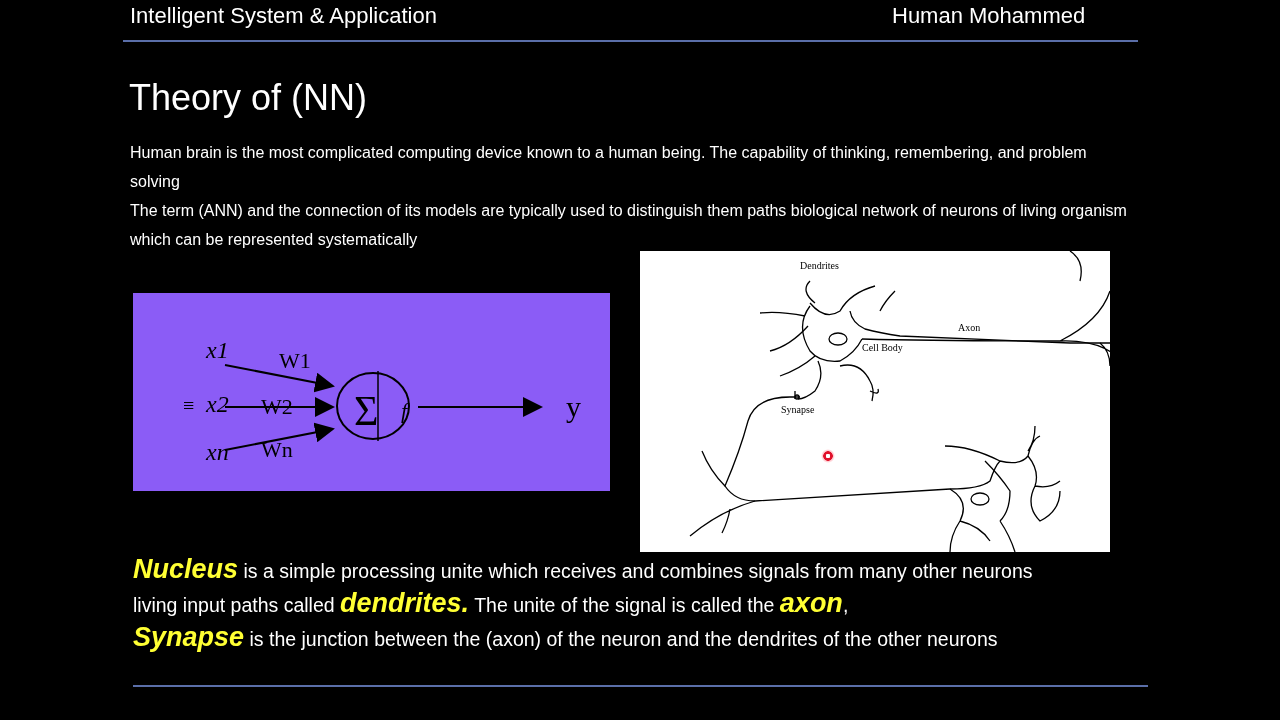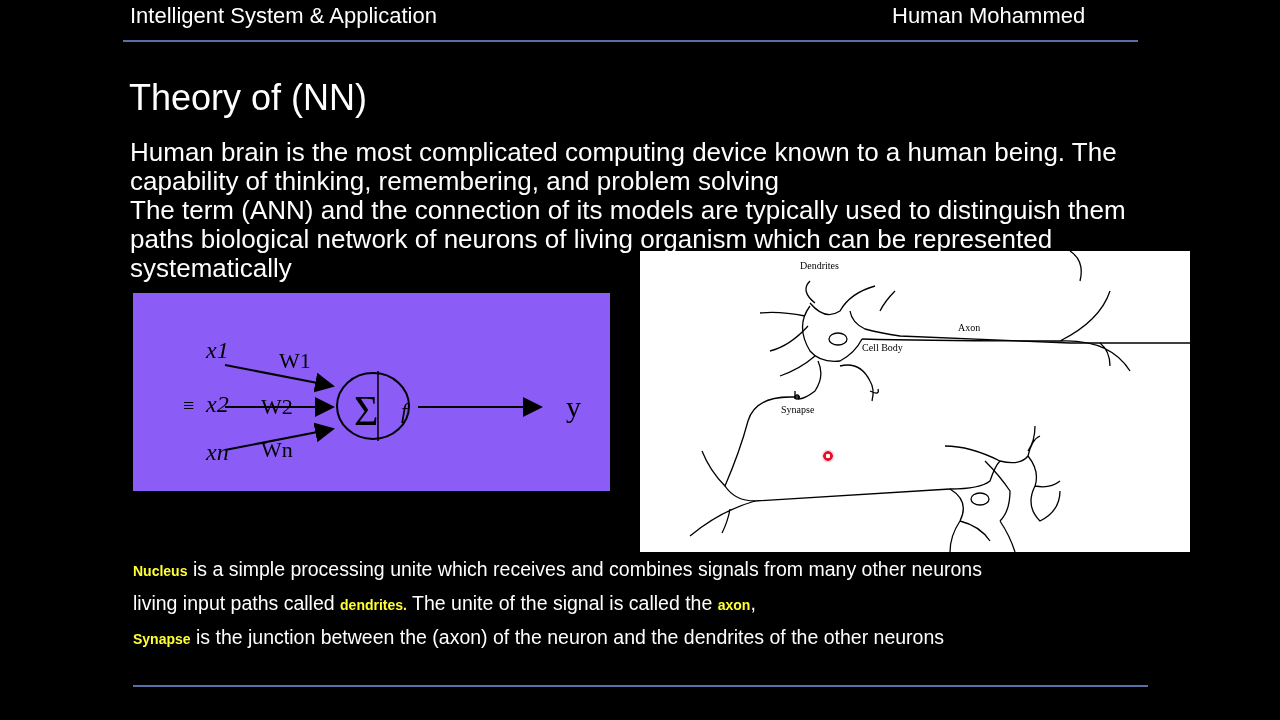--- a/index.html
+++ b/index.html
@@ -3,30 +3,30 @@
 <meta charset="utf-8">
 <style>
   html, body { margin:0; padding:0; }
   body { width:1280px; height:720px; background:#000; position:relative; overflow:hidden;
          font-family:"Liberation Sans", sans-serif; color:#fff; }
   .hdr-left { position:absolute; left:130px; top:3px; font-size:22px; }
   .hdr-right { position:absolute; left:892px; top:3px; font-size:22px; }
   .rule-top { position:absolute; left:123px; top:40px; width:1015px; height:2px; background:#5a6ea8; }
   .rule-bot { position:absolute; left:133px; top:685px; width:1015px; height:2px; background:#5a6ea8; }
   .title { position:absolute; left:129px; top:77px; font-size:36px; }
-  .intro { position:absolute; left:130px; top:138px; width:1000px; font-size:26px; line-height:29px; }
+  .intro { position:absolute; left:130px; top:138px; width:1000px; font-size:16px; line-height:29px; }
   .intro p { margin:0; }
   .fig1 { position:absolute; left:133px; top:293px; width:477px; height:198px; background:#8b5cf6; }
-  .fig2 { position:absolute; left:640px; top:251px; width:550px; height:301px; background:#fff; }
+  .fig2 { position:absolute; left:640px; top:251px; width:470px; height:301px; background:#fff; }
   .fig svg { position:absolute; left:0; top:0; }
   .cursor { position:absolute; left:821px; top:449px; width:14px; height:14px; border-radius:50%;
             background:radial-gradient(circle, #fff 0 2px, #e0102a 2.5px 4.5px, rgba(255,60,80,0.35) 5px, rgba(255,255,255,0) 7px); }
   .notes { position:absolute; left:133px; top:553px; width:1010px; font-size:19.5px; line-height:32px; }
   .notes p { margin:0; }
-  .hl { color:#ffff33; font-weight:bold; font-size:14px; }
+  .hl { color:#ffff33; font-weight:bold; font-size:27px;font-style:italic; }
 </style>
 </head>
 <body>
 
 <div class="hdr-left">Intelligent System &amp; Application</div>
 <div class="hdr-right">Human Mohammed</div>
 <div class="rule-top"></div>
 
 <div class="title">Theory of (NN)</div>
 

